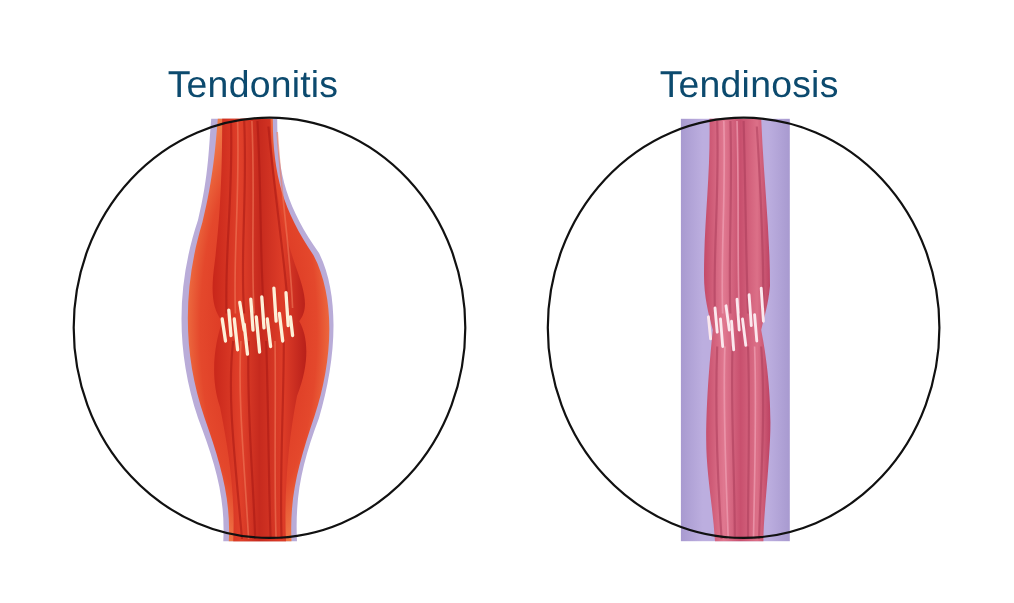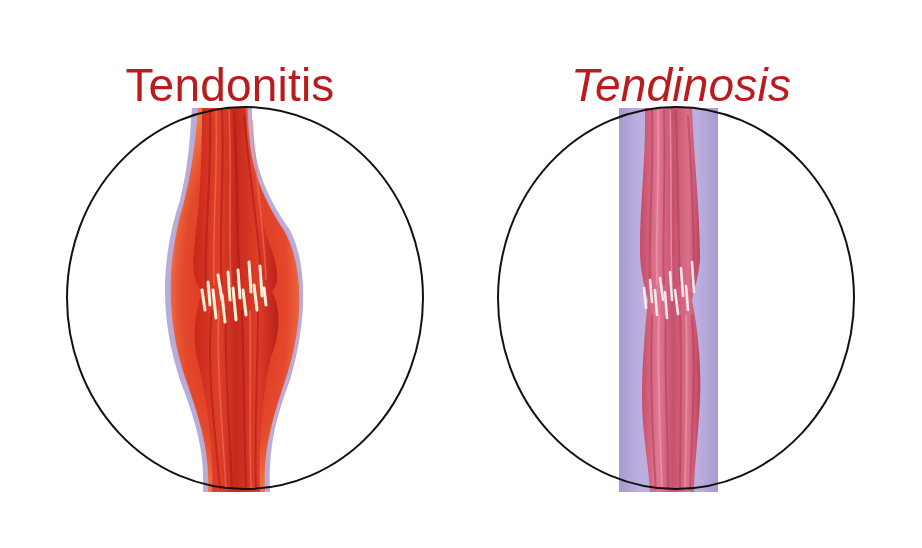--- a/index.html
+++ b/index.html
@@ -1,19 +1,19 @@
 <!DOCTYPE html>
 <html><head>
 <meta charset="utf-8">
 <style>
   html,body{margin:0;padding:0;background:#ffffff;}
   body{width:922px;height:548px;position:relative;overflow:hidden;font-family:"Liberation Sans",sans-serif;}
-  .title{position:absolute;top:58px;font-size:46px;color:#b91c1c;text-align:center;width:300px;letter-spacing:0.2px;}
+  .title{position:absolute;top:58px;font-size:34px;color:#0c4a6e;text-align:center;width:300px;letter-spacing:0.2px;}
   #t1{left:80px;}
-  #t2{left:531px;font-style:italic;}
+  #t2{left:531px;}
   svg{position:absolute;left:0;top:0;}
 </style>
 </head>
 <body>
 
 <div class="title" id="t1">Tendonitis</div>
 <div class="title" id="t2">Tendinosis</div>
 
 <svg width="922" height="548" viewBox="0 0 922 548">
   <defs>

